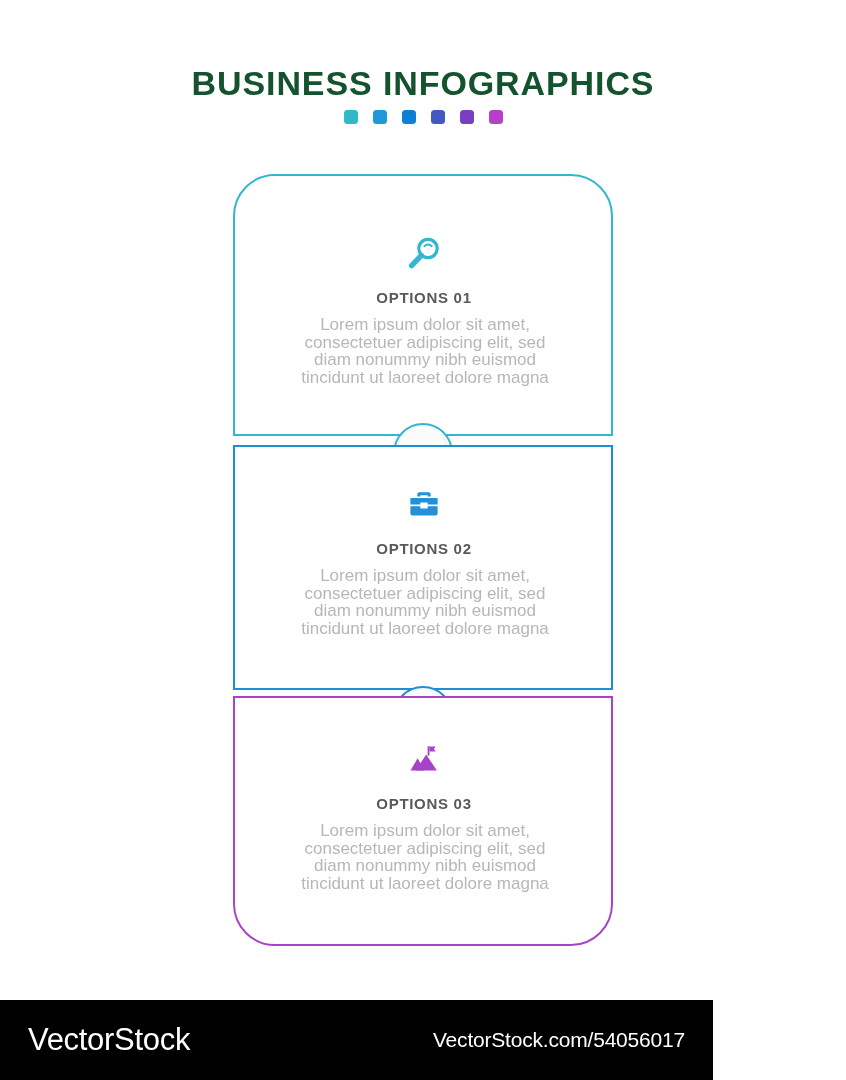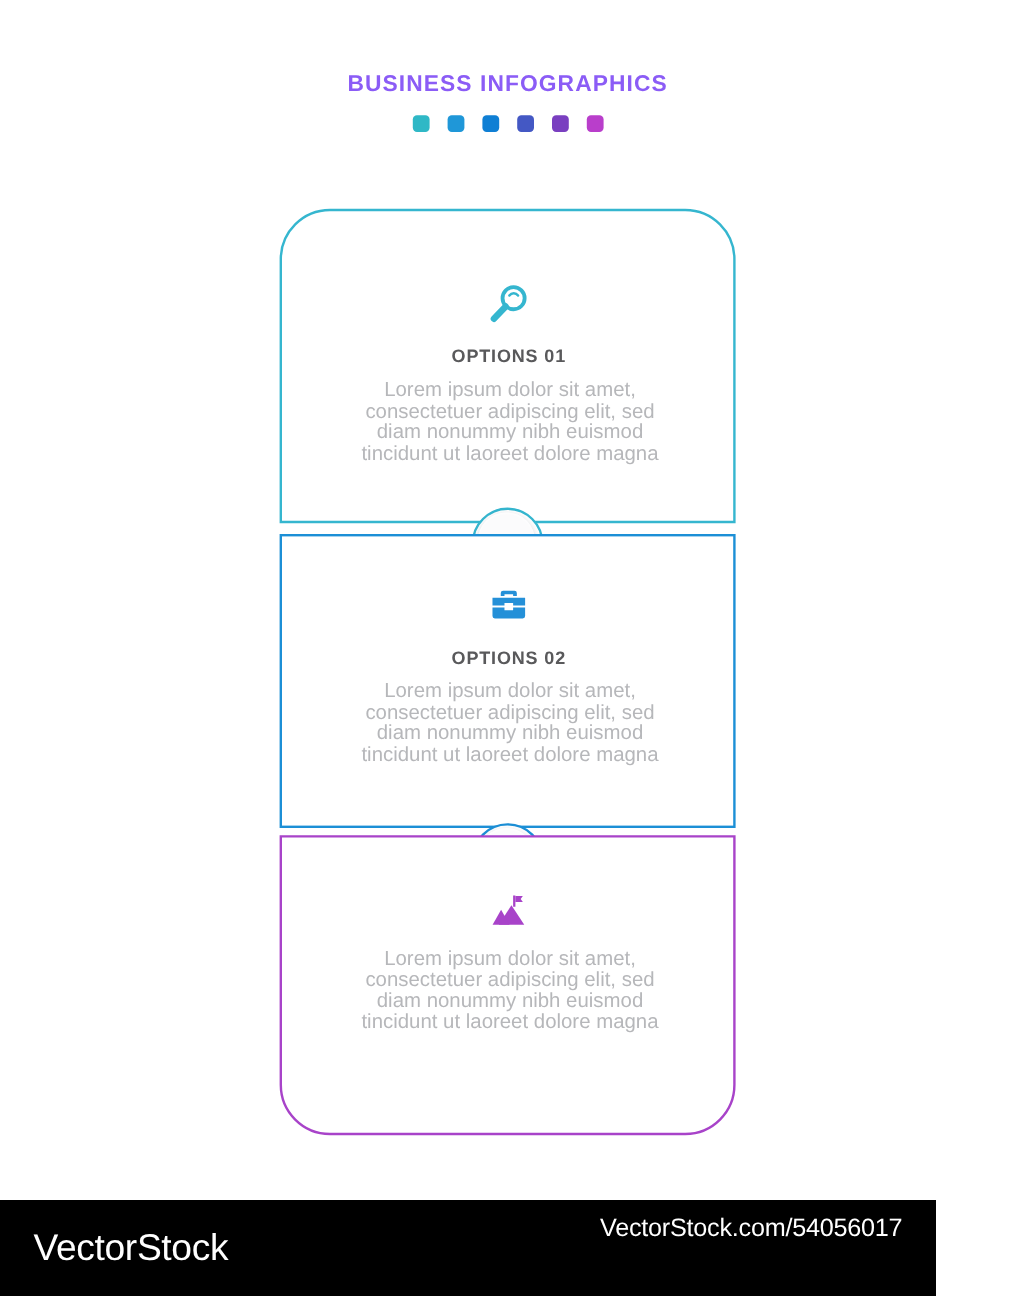--- a/index.html
+++ b/index.html
@@ -27,26 +27,26 @@
 
   
   .header {
     position: absolute;
     left: 0;
     top: 56px;
     width: 846px;
     text-align: center;
   }
   .header-title {
-    font-size: 19px;
+    font-size: 34px;
     font-weight: bold;
     letter-spacing: 0.9px;
-    color: #8b5cf6;
+    color: #14532d;
     line-height: 30px;
-    margin: 0;
+    margin: 12px;
   }
   .dot-row {
     margin-top: 10px;
     display: flex;
     justify-content: center;
     align-items: center;
     gap: 15px;
   }
   .dot {
     width: 14px;
@@ -174,37 +174,37 @@
     display: flex;
     align-items: center;
     justify-content: center;
   }
 
   
   .watermark {
     position: absolute;
     left: 0;
     top: 1000px;
-    width: 780px;
+    width: 713px;
     height: 80px;
     background: #000000;
   }
   .wm-logo {
     position: absolute;
     left: 28px;
     top: 22px;
     color: #ffffff;
     font-size: 31px;
     font-weight: normal;
     letter-spacing: -0.3px;
   }
   .wm-url {
     position: absolute;
     right: 28px;
-    top: 12px;
+    top: 28px;
     color: #ffffff;
     font-size: 21px;
     letter-spacing: -0.2px;
   }
 </style>
 </head>
 <body>
 
 <div class="artboard">
 
@@ -321,20 +321,21 @@
         <div class="card-icon">
           <svg width="32" height="30" viewBox="0 0 32 30">
             <g fill="#a843c9">
               <path d="M19.6 2.2h1.9v9.4h-1.9z"></path>
               <path d="M21.5 2.6h6.2l-1.8 2.5 1.8 2.5h-6.2z"></path>
               <path d="M18.2 10.4 L28.9 26.6 H7.6z"></path>
               <path d="M9.6 14.2 L16.7 26.6 H2.5z"></path>
             </g>
           </svg>
         </div>
+        <div class="card-title">OPTIONS 03</div>
         <div class="card-desc">Lorem ipsum dolor sit amet, consectetuer adipiscing elit, sed diam nonummy nibh euismod tincidunt ut laoreet dolore magna</div>
       </div>
     </div>
 
   </div>
 </div>
 
 <div class="watermark">
   <div class="wm-logo">VectorStock</div>
   <div class="wm-url">VectorStock.com/54056017</div>

